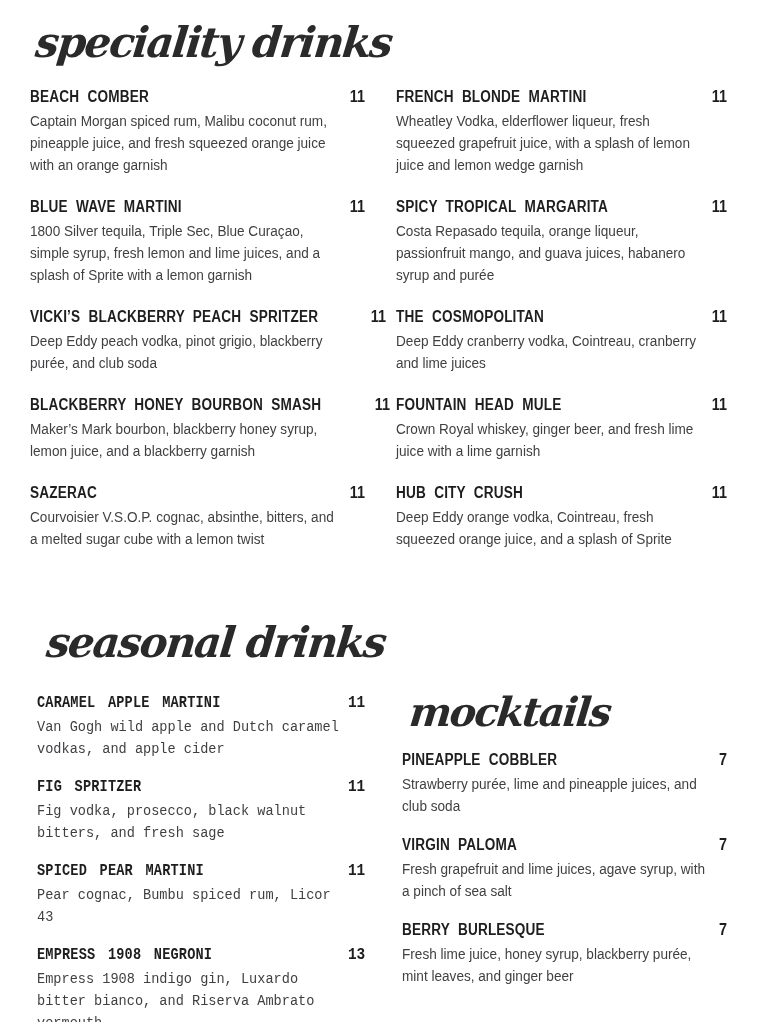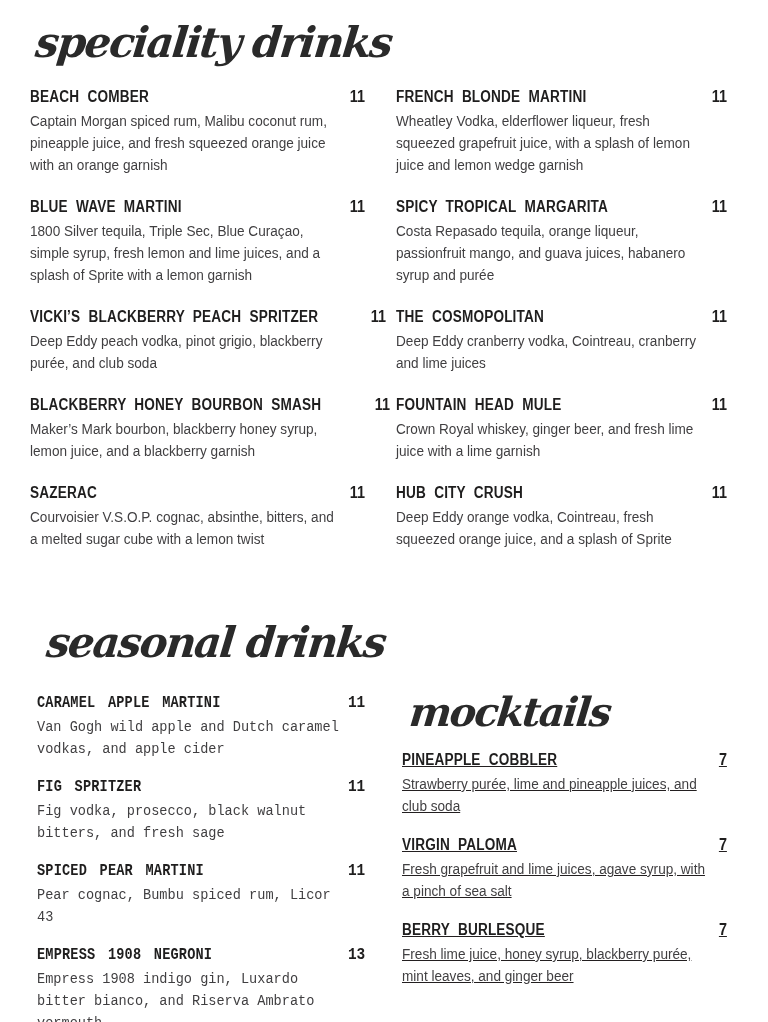--- a/index.html
+++ b/index.html
@@ -40,21 +40,21 @@
   .heading-mocktails  { margin: 0 0 2px 4px; font-size: 40px; }
 
   .menu-grid {
     display: grid;
     grid-template-columns: 335px 331px;
     column-gap: 31px;
     align-items: start;
   }
   .menu-item { margin-bottom: 20px; }
   .sec-seasonal .menu-item  { margin-bottom: 16px; font-family: Liberation Mono, monospace; }
-  .sec-mocktails .menu-item { margin-bottom: 17px; text-decoration: underline; }
+  .sec-mocktails .menu-item { margin-bottom: 17px; }
 
   .item-row {
     display: flex;
     justify-content: space-between;
     align-items: flex-end;
     line-height: 22px;
   }
   .item-name {
     font-weight: 700;
     font-size: 16px;

